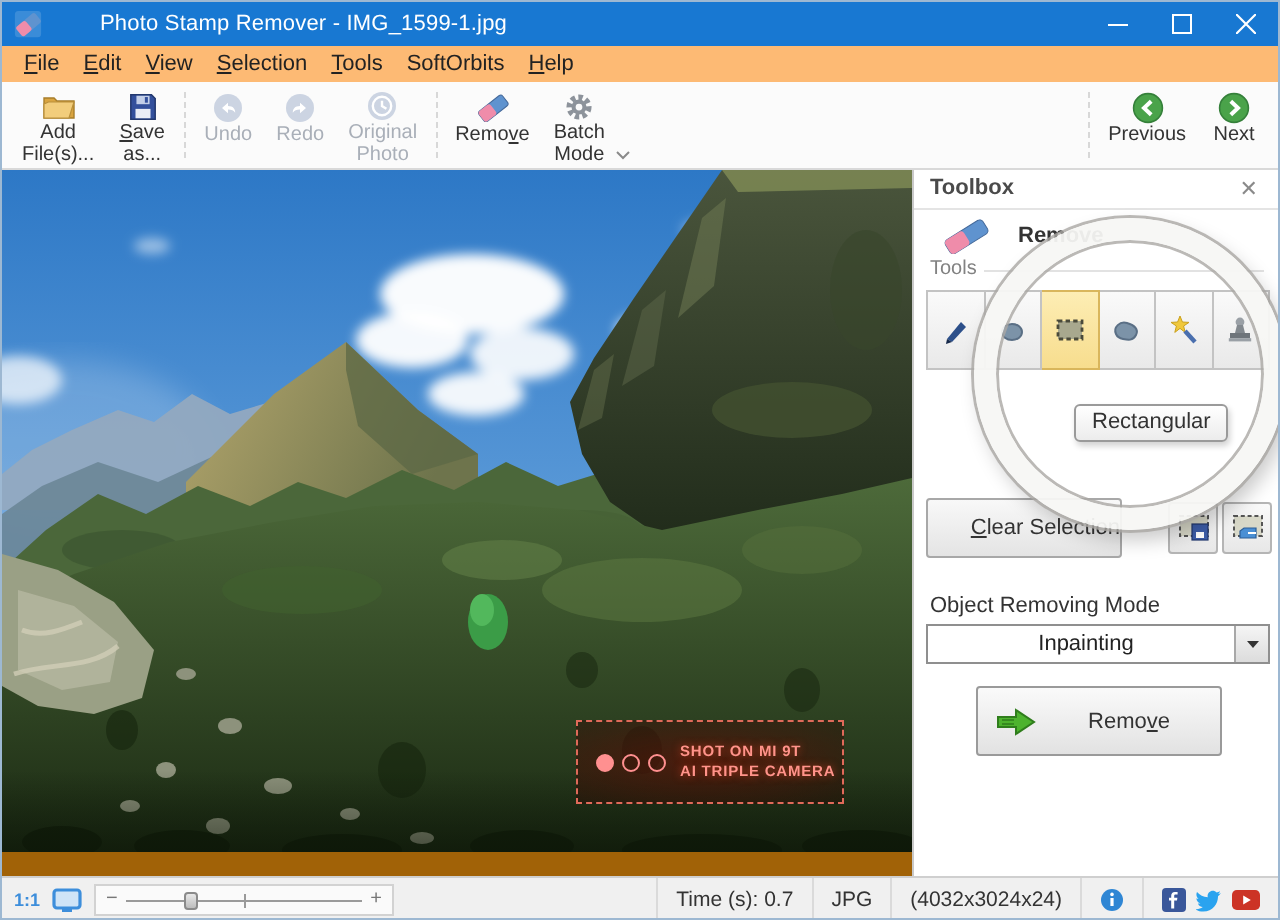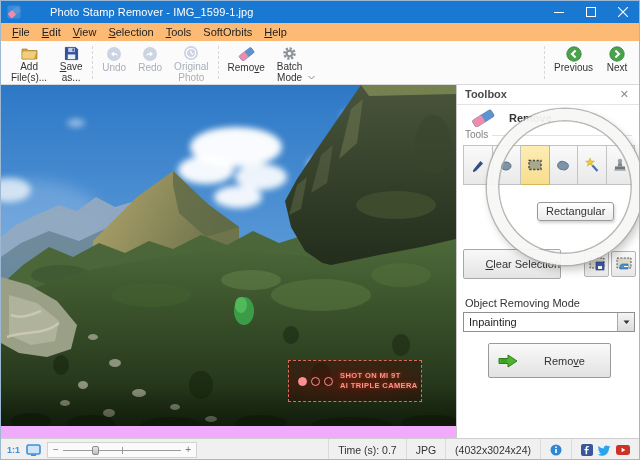--- a/index.html
+++ b/index.html
@@ -25,21 +25,21 @@
   .tb-btn { display:flex; flex-direction:column; align-items:center; justify-content:flex-start; padding:4px 6px 1px; min-width:36px; }
   .tb-btn .tb-ico { height:17px; display:flex; align-items:center; }
   .tb-label { font-size:10px; line-height:11px; text-align:center; color:#333; white-space:nowrap; }
   .tb-btn.disabled .tb-label { color:#a9afb8; }
   .tb-sep { width:1px; border-left:1px dashed #d8d8d8; margin:5px 3px; }
   .tb-right { margin-left:auto; display:flex; }
   .tb-overflow { align-self:flex-end; margin:0 2px 4px 0; }
 
   
   .main { display:flex; height:353px; }
-  .canvas-area { width:456px; background:#f0abfc; border-right:1px solid #c9c9c9; position:relative; }
+  .canvas-area { width:456px; background:#a16207; border-right:1px solid #c9c9c9; position:relative; }
   .photo { position:relative; width:455px; height:341px; background:#6aa0d0; overflow:hidden; }
   .photo svg.scene { display:block; }
 
   .watermark-sel { position:absolute; left:287px; top:275px; width:134px; height:42px;
     border:1px dashed #e06a5a; background:radial-gradient(ellipse at 45% 50%, rgba(96,10,4,.62), rgba(40,4,2,.38));
     display:flex; align-items:center; padding-left:9px; }
   .wm-dots { display:flex; align-items:center; gap:4px; margin-right:7px; }
   .wm-dot { width:9px; height:9px; border-radius:50%; border:1.5px solid #ff9090; }
   .wm-dot.filled { background:#ff9090; }
   .wm-text { color:#ff938a; font-size:7.5px; font-weight:bold; letter-spacing:.4px; line-height:10px;
@@ -68,21 +68,21 @@
     box-shadow:1px 2px 3px rgba(0,0,0,.18); }
   .clear-btn { position:absolute; left:6px; top:164px; width:98px; height:30px;
     background:linear-gradient(#f8f8f8,#e4e4e4); border:1px solid #a8a8a8; border-radius:2px;
     display:flex; align-items:center; justify-content:flex-end; font-size:11px; color:#333; }
   .mini-btn { position:absolute; top:166px; width:25px; height:26px; background:linear-gradient(#fafafa,#e7e7e7);
     border:1px solid #b5b5b5; border-radius:2px; display:flex; align-items:center; justify-content:center; }
   .mini-btn.save { left:127px; }
   .mini-btn.load { left:154px; }
   .mode-label { position:absolute; left:8px; top:212px; color:#333; }
   .dropdown { position:absolute; left:6px; top:227px; width:172px; height:20px; background:#fff;
-    border:1px solid #8f8f8f; display:flex; align-items:center; }
+    border:1px solid #8f8f8f; display:flex; align-items:center;text-align:center; }
   .dropdown .dd-value { flex:1; padding-left:5px; font-size:11px; color:#222; }
   .dropdown .dd-arrow { width:17px; height:100%; background:linear-gradient(#f5f5f5,#dcdcdc);
     border-left:1px solid #a8a8a8; display:flex; align-items:center; justify-content:center; }
   .remove-btn { position:absolute; left:31px; top:258px; width:123px; height:35px;
     background:linear-gradient(#fafafa,#e2e2e2); border:1px solid #9a9a9a; border-radius:2px;
     display:flex; align-items:center; }
   .remove-btn .btn-text { flex:1; text-align:center; font-size:11px; color:#333; }
   .remove-btn .arrow-ico { margin-left:8px; }
 
   

